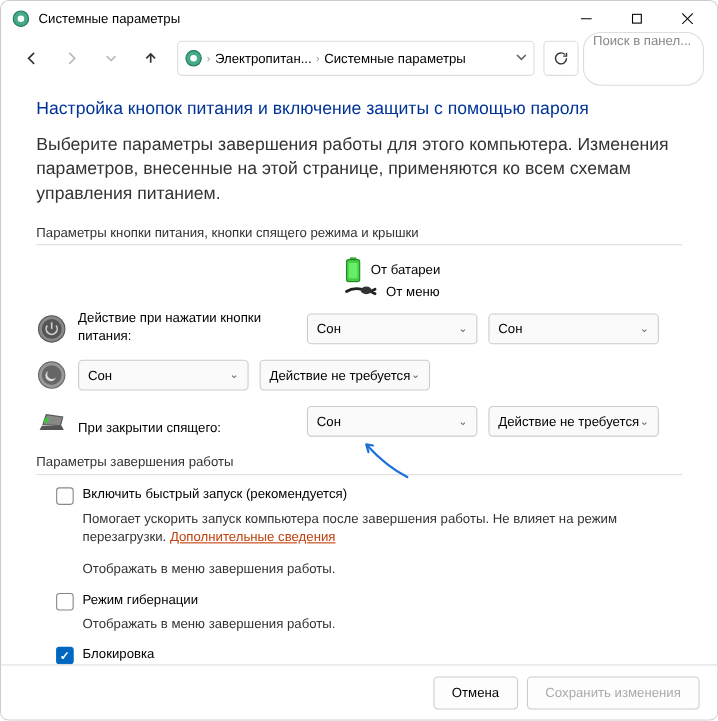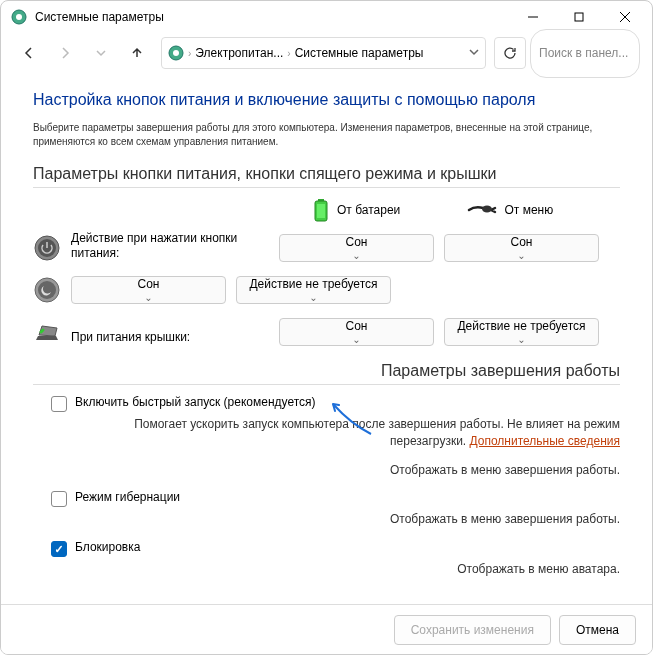--- a/index.html
+++ b/index.html
@@ -11,36 +11,36 @@
   .winbtn { width: 46px; height: 32px; display: flex; align-items: center; justify-content: center; }
   .winbtn svg { width: 10px; height: 10px; }
   .navbar { height: 40px; display: flex; align-items: center; padding: 0 12px; gap: 4px; }
   .navbtn { width: 32px; height: 32px; display: flex; align-items: center; justify-content: center; border-radius: 4px; color: #444; }
   .navbtn.disabled { color: #bbb; }
   .addrbox { flex: 1; height: 32px; border: 1px solid #ddd; border-radius: 4px; display: flex; align-items: center; padding: 0 6px; gap: 4px; margin: 0 4px; }
   .addrbox .sep { color: #999; font-size: 10px; }
   .addrbox .crumb { font-size: 12px; }
   .addrbox .chev { margin-left: auto; color: #666; }
   .refresh { width: 32px; height: 32px; display: flex; align-items: center; justify-content: center; border: 1px solid #ddd; border-radius: 4px; }
-  .searchbox { width: 110px; height: 49px; border: 1px solid #ddd; border-radius: 16px; padding: 0 8px; font-size: 12px; color: #888; display: flex; align-items: center; overflow: hidden; white-space: nowrap; }
+  .searchbox { width: 110px; height: 49px; border: 1px solid #ddd; border-radius: 16px; padding: 0 8px; font-size: 12px; color: #888; display: flex; overflow: hidden; white-space: nowrap; }
   .content { padding: 18px 32px 10px 32px; }
   h1 { font-size: 16px; font-weight: 400; color: #003399; margin-bottom: 12px; }
-  .desc { font-size: 10px; color: #333; margin-bottom: 16px; line-height: 1.4; }
-  .section-label { font-size: 16px; color: #333; margin-bottom: 4px; }
+  .desc { font-size: 16px; color: #333; margin-bottom: 16px; line-height: 1.4; }
+  .section-label { font-size: 12px; color: #333; margin-bottom: 4px; }
   .hr { height: 1px; background: #ddd; margin-bottom: 10px; }
-  .colheads { display: flex; margin-left: 280px; margin-bottom: 8px; }
+  .colheads { display: flex; margin-left: 280px; margin-bottom: 8px; flex-direction: column; }
   .colhead { width: 165px; display: flex; align-items: center; gap: 8px; font-size: 12px; }
   .colhead .battery-icon { width: 16px; height: 24px; }
   .colhead .plug-icon { width: 30px; height: 16px; }
   .row { display: flex; align-items: flex-end; margin-bottom: 10px; min-height: 32px; }
   .row .rowicon { width: 28px; height: 28px; margin-right: 10px; flex-shrink: 0; }
   .row .rowlabel { width: 208px; font-size: 12px; line-height: 1.3; padding-right: 8px; }
-  .select { width: 155px; height: 28px; border: 1px solid #ccc; border-radius: 4px; background: #fafafa; display: flex; align-items: center; justify-content: space-between; padding: 0 8px; font-size: 12px; margin-right: 10px; flex-direction: column; }
+  .select { width: 155px; height: 28px; border: 1px solid #ccc; border-radius: 4px; background: #fafafa; display: flex; align-items: center; justify-content: space-between; padding: 0 8px; font-size: 12px; margin-right: 10px; }
   .select .chev { color: #666; font-size: 10px; }
-  .shutdown-section { margin-top: 16px; text-align: right; }
+  .shutdown-section { margin-top: 16px; }
   .checkrow { display: flex; align-items: flex-start; margin-bottom: 4px; margin-left: 18px; }
   .chk { width: 16px; height: 16px; border: 1px solid #888; border-radius: 3px; margin-right: 8px; flex-shrink: 0; margin-top: 1px; display: flex; align-items: center; justify-content: center; }
   .chk.checked { background: #0067c0; border-color: #0067c0; }
   .chk.checked::after { content: "✓"; color: #fff; font-size: 11px; font-weight: bold; }
   .checklabel { font-weight: 400; font-size: 12px; }
   .checkdesc { font-size: 12px; color: #333; margin-left: 42px; margin-bottom: 12px; line-height: 1.4; }
   .link { color: #c2410c; text-decoration: underline; cursor: pointer; }
   .footer { position: absolute; bottom: 0; left: 0; right: 0; height: 50px; border-top: 1px solid #ddd; display: flex; align-items: center; justify-content: flex-end; padding: 0 16px; gap: 8px; background: #fff; }
   .btn { height: 30px; padding: 0 16px; border: 1px solid #ccc; border-radius: 4px; background: #fdfdfd; font-size: 12px; display: flex; align-items: center; }
   .btn.disabled { color: #aaa; }
@@ -176,21 +176,21 @@
         <span class="chev">⌄</span>
       </div>
   </div>
 
   <div class="row">
     <svg class="rowicon" viewBox="0 0 28 28">
         <path d="M5 18 L23 18 L25 22 L3 22 Z" fill="#555"></path>
         <path d="M6 17 L9 8 L24 10 L22 18 Z" fill="#888" stroke="#555"></path>
         <path d="M8 14 L10 12" stroke="#3c3" stroke-width="3" stroke-linecap="round"></path>
       </svg>
-    <div class="rowlabel">При питания крышки:</div>
+    <div class="rowlabel">При закрытии спящего:</div>
     <div class="select">
         <span>Сон</span>
         <span class="chev">⌄</span>
       </div>
     <div class="select">
         <span>Действие не требуется</span>
         <span class="chev">⌄</span>
       </div>
   </div>
 
@@ -219,15 +219,15 @@
     <div class="checkdesc">Отображать в меню аватара.</div>
   </div>
 </div>
 
 <svg class="arrow-annotation" width="60" height="40" viewBox="0 0 60 40">
   <path d="M50 35 Q30 25 12 5" fill="none" stroke="#1e6fd9" stroke-width="2"></path>
   <path d="M12 5 L18 6 M12 5 L14 12" fill="none" stroke="#1e6fd9" stroke-width="2" stroke-linecap="round"></path>
 </svg>
 
 <div class="footer">
+  <div class="btn">Отмена</div>
   <div class="btn disabled">Сохранить изменения</div>
-  <div class="btn">Отмена</div>
 </div>
 
 </body></html>

